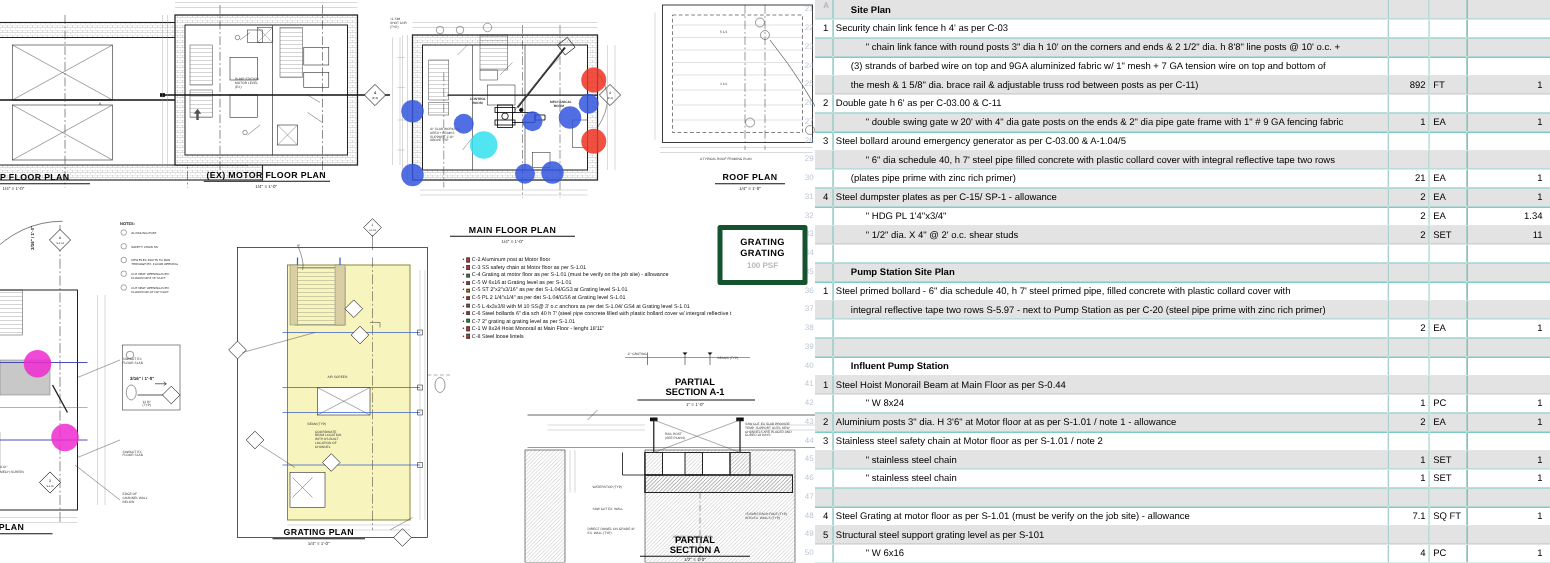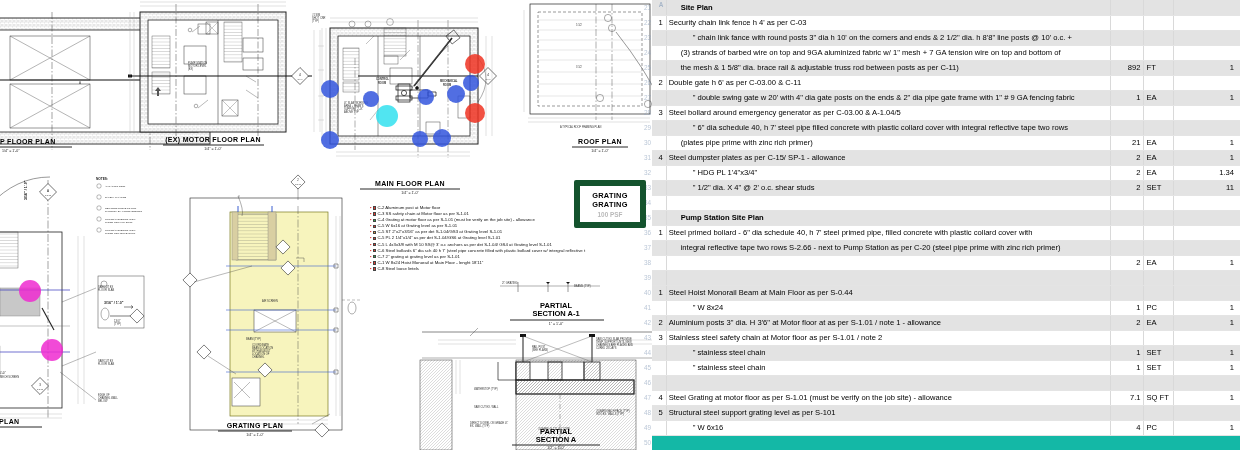--- a/index.html
+++ b/index.html
@@ -54,21 +54,21 @@
   #legend { position:absolute; left:370px; top:205px; width:272px; z-index:4;
             font-size:4.3px; line-height:6.1px; color:#111; }
   #legend .lrow { display:flex; align-items:center; height:6.1px; }
   #legend .sw { width:3.4px; height:3.4px; margin-right:1.5px; flex:0 0 auto;
                 border:.4px solid #444; }
   #legend .dash { color:#c00; margin-right:1px; font-weight:bold; }
   #legend .lt { white-space:nowrap; }
 
   
   #gcap { position:absolute; left:574px; top:180px; width:72px; height:48px;
-          background:#fff; border:6px solid #14532d; border-radius:2px; z-index:4;
+          background:#fff; border:4px solid #14532d; border-radius:2px; z-index:4;
           text-align:center; }
   #gcap .t1 { font-size:7.4px; font-weight:bold; margin-top:5px; letter-spacing:.3px; }
   #gcap .t2 { font-size:7.4px; font-weight:bold; letter-spacing:.3px; }
   #gcap .t3 { font-size:6.4px; font-weight:bold; color:#b9b9b9; margin-top:2px; }
 
   
   .dot { position:absolute; border-radius:50%; z-index:5; }
 </style>
 </head>
 <body>
@@ -706,35 +706,42 @@
         </tr>
         <tr class="r-even">
           <td class="c-num">1</td>
           <td class="c-desc">Steel primed bollard  - 6" dia schedule 40, h 7' steel primed  pipe, filled concrete with plastic collard cover with</td>
           <td class="c-qty"></td>
           <td class="c-unit"></td>
           <td class="c-last"></td>
         </tr>
         <tr class="r-odd">
           <td class="c-num"></td>
-          <td class="c-desc ind1">integral reflective tape two rows S-2.66 - next to Pump Station as per C-20 (steel pipe prime with zinc rich primer)</td>
+          <td class="c-desc ind1">integral reflective tape two rows S-5.97 - next to Pump Station as per C-20 (steel pipe prime with zinc rich primer)</td>
           <td class="c-qty"></td>
           <td class="c-unit"></td>
           <td class="c-last"></td>
         </tr>
         <tr class="r-even">
           <td class="c-num"></td>
           <td class="c-desc"></td>
           <td class="c-qty">2</td>
           <td class="c-unit">EA</td>
           <td class="c-last">1</td>
         </tr>
         <tr class="r-odd">
           <td class="c-num"></td>
           <td class="c-desc"></td>
+          <td class="c-qty"></td>
+          <td class="c-unit"></td>
+          <td class="c-last"></td>
+        </tr>
+        <tr class="r-even">
+          <td class="c-num"></td>
+          <td class="c-desc sec ind1">Influent Pump Station</td>
           <td class="c-qty"></td>
           <td class="c-unit"></td>
           <td class="c-last"></td>
         </tr>
         <tr class="r-odd">
           <td class="c-num">1</td>
           <td class="c-desc">Steel Hoist Monorail Beam at Main Floor as per S-0.44</td>
           <td class="c-qty"></td>
           <td class="c-unit"></td>
           <td class="c-last"></td>

